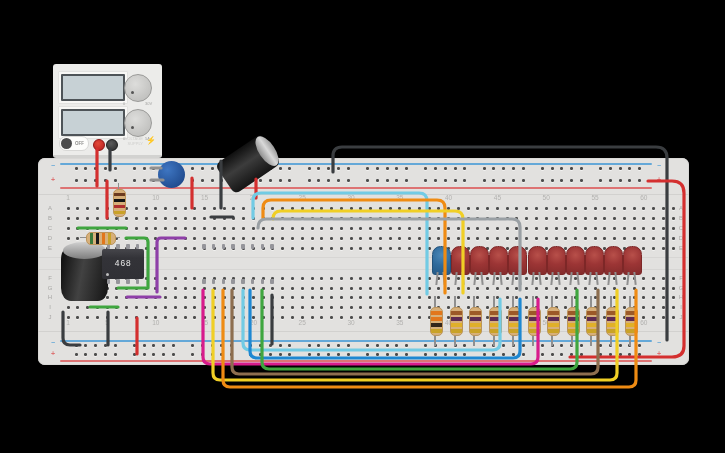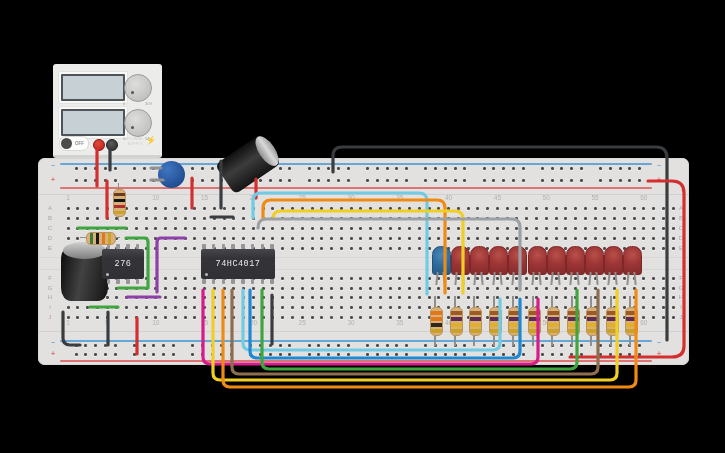--- a/index.html
+++ b/index.html
@@ -969,35 +969,31 @@
 
   <div id="components">
     <div class="cap-big">
       <div class="cap-big-top"></div>
     </div>
     <div class="cap-tilt">
       <div class="cap-tilt-top"></div>
     </div>
     <div class="cap-disc"></div>
   <div class="ic" style="left: 102px; top: 249px; width: 42px;">
-        <span class="ic-label">276</span>
+        <span class="ic-label">468</span>
         <div class="ic-dot"></div>
       </div>
       <div class="pin" style="left: 106.61px; top: 244px;"></div>
       <div class="pin" style="left: 106.61px; top: 279px;"></div>
       <div class="pin" style="left: 116.37px; top: 244px;"></div>
       <div class="pin" style="left: 116.37px; top: 279px;"></div>
       <div class="pin" style="left: 126.13px; top: 244px;"></div>
       <div class="pin" style="left: 126.13px; top: 279px;"></div>
       <div class="pin" style="left: 135.89px; top: 244px;"></div>
       <div class="pin" style="left: 135.89px; top: 279px;"></div>
-      <div class="ic" style="left: 201px; top: 249px; width: 74px;">
-        <span class="ic-label">74HC4017</span>
-        <div class="ic-dot"></div>
-      </div>
       <div class="pin" style="left: 202.09px; top: 244px;"></div>
       <div class="pin" style="left: 202.09px; top: 279px;"></div>
       <div class="pin" style="left: 211.85px; top: 244px;"></div>
       <div class="pin" style="left: 211.85px; top: 279px;"></div>
       <div class="pin" style="left: 221.61px; top: 244px;"></div>
       <div class="pin" style="left: 221.61px; top: 279px;"></div>
       <div class="pin" style="left: 231.37px; top: 244px;"></div>
       <div class="pin" style="left: 231.37px; top: 279px;"></div>
       <div class="pin" style="left: 241.13px; top: 244px;"></div>
       <div class="pin" style="left: 241.13px; top: 279px;"></div>

